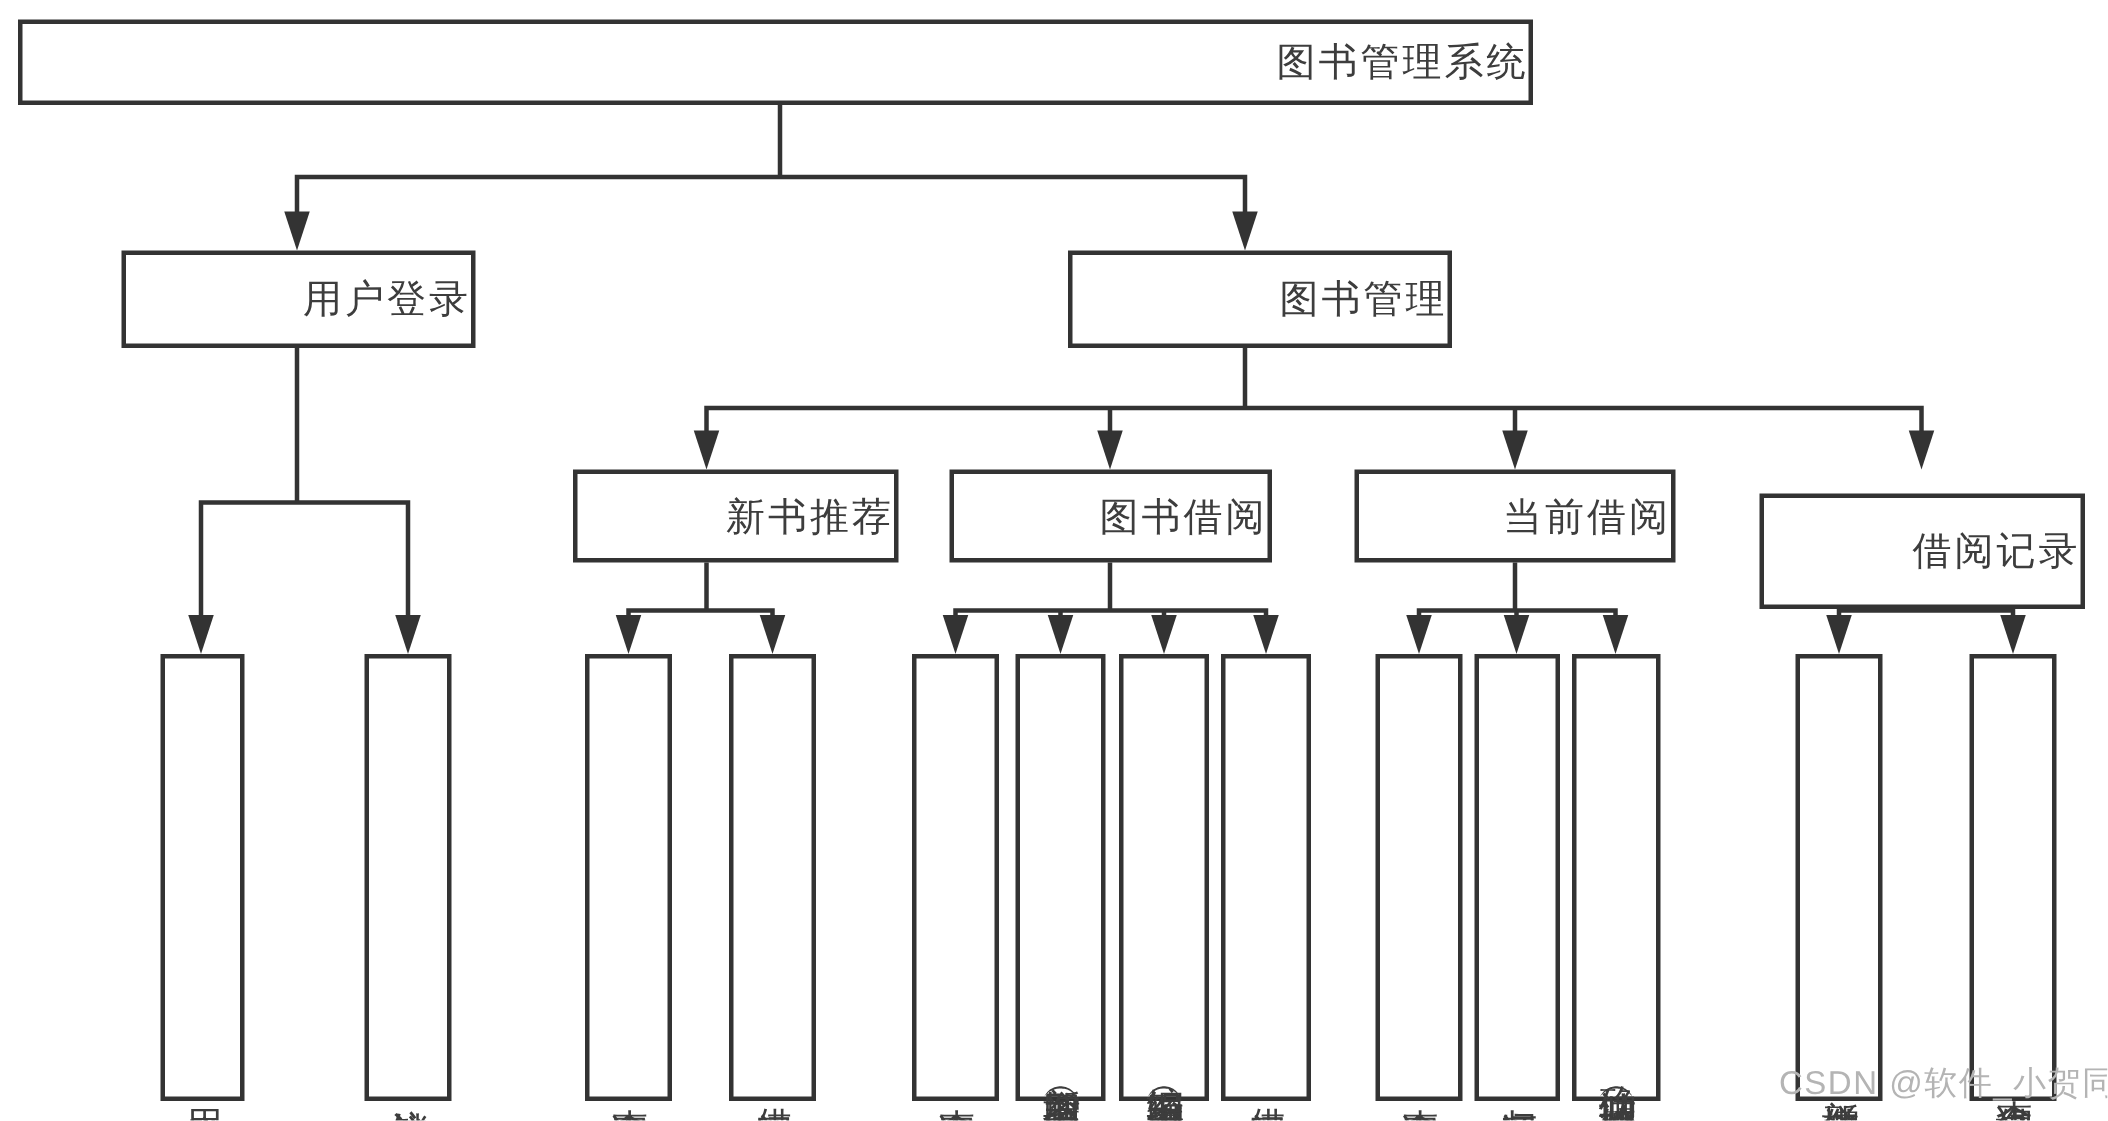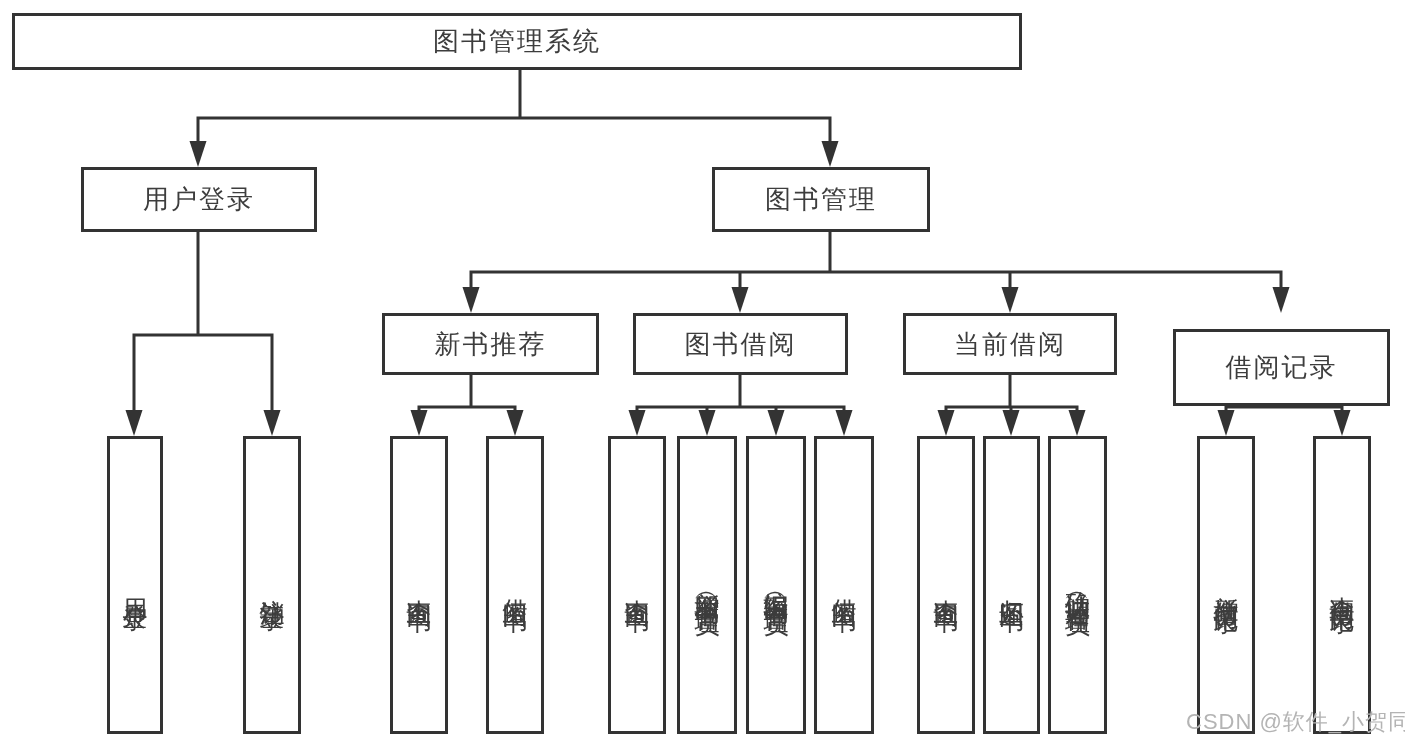--- a/index.html
+++ b/index.html
@@ -12,21 +12,21 @@
     overflow: hidden;
   }
   svg.connectors { position: absolute; left: 0; top: 0; }
   .node {
     position: absolute;
     box-sizing: border-box;
     background: #ffffff;
     border: 3px solid #333333;
     display: flex;
     align-items: center;
-    justify-content: center;
+    justify-content: flex-end;
     color: #3d3d3d;
     z-index: 2;
   }
   .hnode { font-size: 26px; letter-spacing: 2px; white-space: nowrap; }
   .vnode {
     font-size: 25px;
     writing-mode: vertical-rl;
     text-orientation: mixed;
     letter-spacing: 3px;
     line-height: 1;
@@ -80,21 +80,21 @@
     </g>
   </svg>
 
   <div class="node hnode" style="left:12px;top:13px;width:1010px;height:57px">
     <span>图书管理系统</span>
   </div>
 
   <div class="node hnode" style="left:81px;top:167px;width:236px;height:65px">
     <span>用户登录</span>
   </div>
-  <div class="node hnode" style="left:712px;top:167px;width:218px;height:65px">
+  <div class="node hnode" style="left:712px;top:167px;width:256px;height:65px">
     <span>图书管理</span>
   </div>
 
   <div class="node hnode" style="left:382px;top:313px;width:217px;height:62px">
     <span>新书推荐</span>
   </div>
   <div class="node hnode" style="left:633px;top:313px;width:215px;height:62px">
     <span>图书借阅</span>
   </div>
   <div class="node hnode" style="left:903px;top:313px;width:214px;height:62px">

